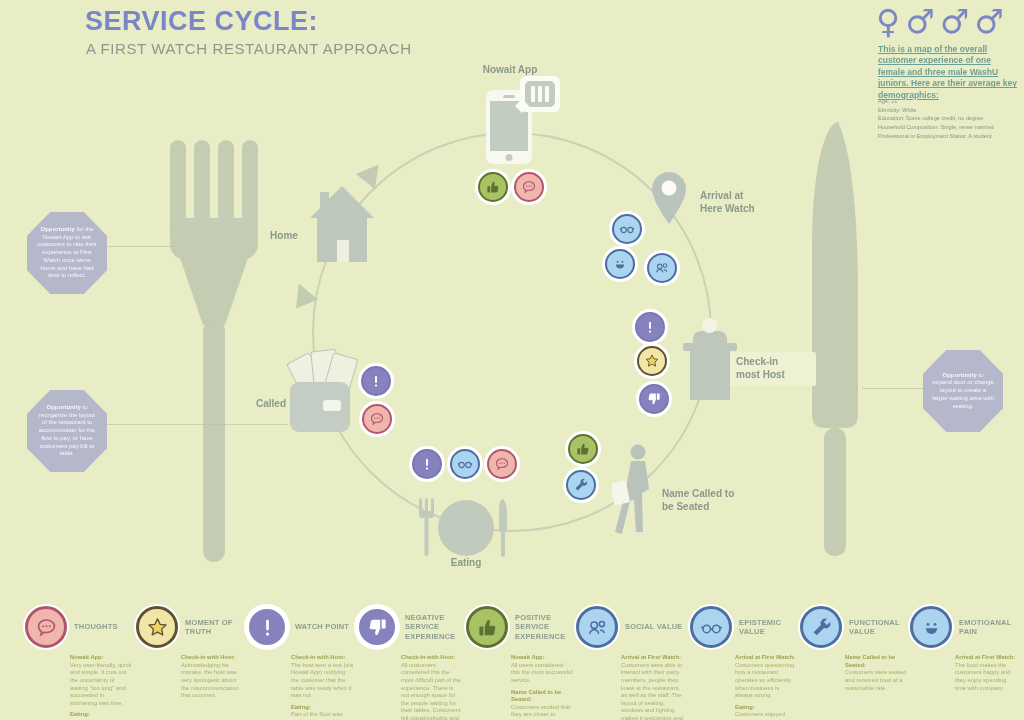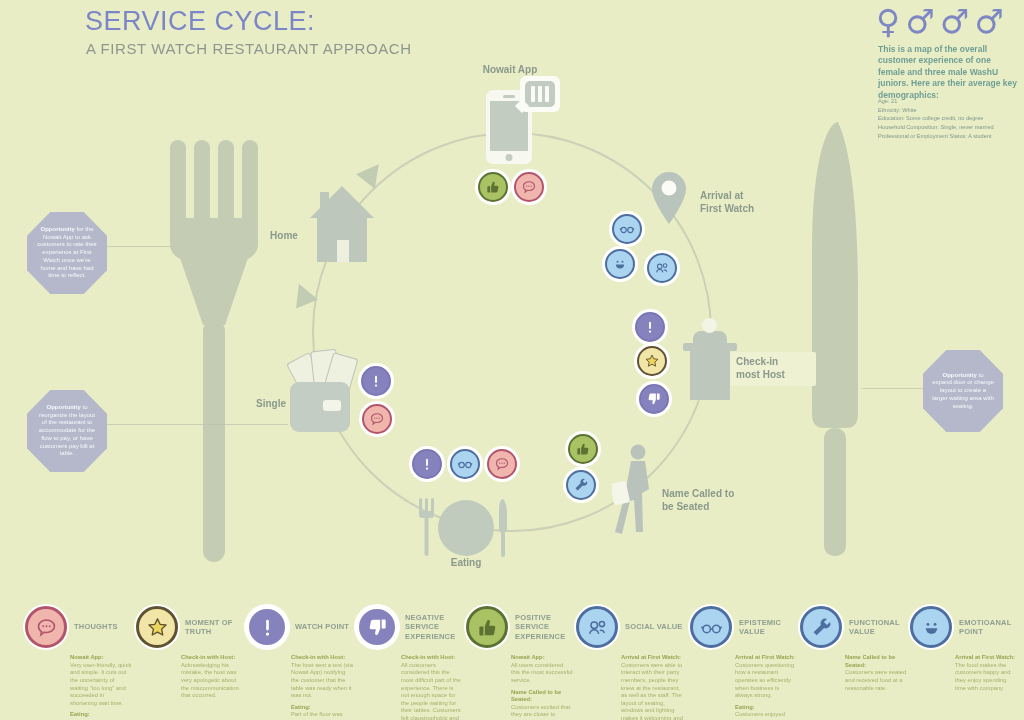--- a/index.html
+++ b/index.html
@@ -1,25 +1,25 @@
 <!DOCTYPE html>
 <html><head>
 <meta charset="utf-8">
 <style>
   html,body{margin:0;padding:0;}
   body{font-family:"Liberation Sans", sans-serif;}
   .stage{position:relative;width:1024px;height:720px;background:#e9edc5;overflow:hidden;}
 
   
-  .title{position:absolute;left:85px;top:6px;font-size:27px;font-weight:normal;color:#7b86c8;letter-spacing:.5px;}
+  .title{position:absolute;left:85px;top:6px;font-size:27px;font-weight:bold;color:#7b86c8;letter-spacing:.5px;}
   .subtitle{position:absolute;left:86px;top:40px;font-size:15px;color:#8d968f;letter-spacing:.6px;}
 
   
   .gender{position:absolute;left:876px;top:2px;font-size:33px;color:#7d87c3;letter-spacing:5px;font-family:"DejaVu Sans",sans-serif;}
-  .demo-intro{position:absolute;left:878px;top:44px;width:142px;font-size:8.5px;font-weight:bold;color:#6e9f96;line-height:1.35;}
+  .demo-intro{position:absolute;left:878px;top:44px;width:142px;font-size:8.5px;font-weight:bold;color:#6e9f96;line-height:1.35;text-decoration:underline;}
   .demo-details{position:absolute;left:878px;top:97px;width:146px;font-size:5.6px;color:#7f988e;line-height:1.55;}
 
   
   .sil{position:absolute;fill:#c4cdb3;}
 
   
   .cycle{position:absolute;left:312px;top:132px;width:400px;height:400px;border:2px solid #cbd1b6;border-radius:50%;box-sizing:border-box;}
   .arrow{position:absolute;width:24px;height:22px;background:#c2ccb2;clip-path:polygon(50% 0,100% 100%,0 100%);}
 
   
@@ -171,21 +171,21 @@
   <div class="badge b-pink" style="left:514px;top:172px">
       <svg width="16" height="16">
         <use href="#i-thought"></use>
       </svg>
     </div>
 
   <svg class="sil" style="left:652px;top:172px;fill:#b9c4bc;z-index:2" width="34" height="52" viewBox="0 0 34 52">
     <path d="M17 0 C7.6 0 0 7.6 0 17 C0 29 17 52 17 52 C17 52 34 29 34 17 C34 7.6 26.4 0 17 0 Z"></path>
     <circle cx="17" cy="16" r="7.5" fill="#fbfcf5"></circle>
   </svg>
-  <div class="slabel" style="left:700px;top:190px;width:62px">Arrival at First Watch</div>
+  <div class="slabel" style="left:700px;top:190px;width:62px">Arrival at Here Watch</div>
   <div class="badge b-blue" style="left:612px;top:214px">
       <svg width="16" height="16">
         <use href="#i-glasses"></use>
       </svg>
     </div>
   <div class="badge b-blue" style="left:605px;top:249px">
       <svg width="16" height="16">
         <use href="#i-smile"></use>
       </svg>
     </div>
@@ -262,21 +262,21 @@
   <div class="badge b-pink" style="left:487px;top:449px">
       <svg width="16" height="16">
         <use href="#i-thought"></use>
       </svg>
     </div>
 
   <div class="bill" style="left:293px;top:356px;transform:rotate(-28deg)"></div>
   <div class="bill" style="left:312px;top:350px;transform:rotate(-6deg)"></div>
   <div class="bill" style="left:328px;top:355px;transform:rotate(16deg)"></div>
   <div class="wallet"></div>
-  <div class="slabel" style="left:238px;top:398px;width:48px;text-align:right">Single</div>
+  <div class="slabel" style="left:238px;top:398px;width:48px;text-align:right">Called</div>
   <div class="badge b-purple" style="left:361px;top:366px">
       <svg width="16" height="16">
         <use href="#i-excl"></use>
       </svg>
     </div>
   <div class="badge b-pink" style="left:362px;top:404px">
       <svg width="16" height="16">
         <use href="#i-thought"></use>
       </svg>
     </div>
@@ -419,20 +419,20 @@
       </div>
   </div>
 
   <div class="lcol" style="left:910px">
     <div class="lhead">
       <div class="licon b-blue">
           <svg width="23" height="23">
             <use href="#i-smile"></use>
           </svg>
         </div>
-      <div class="ltitle">EMOTIOANAL POINT</div>
+      <div class="ltitle">EMOTIOANAL PAIN</div>
     </div>
     <div class="lbody">
         <div class="entry"><b>Arrival at First Watch:</b><span>The food makes the customers happy and they enjoy spending time with company.</span></div>
       </div>
   </div>
 
 </div>
 
 </body></html>

